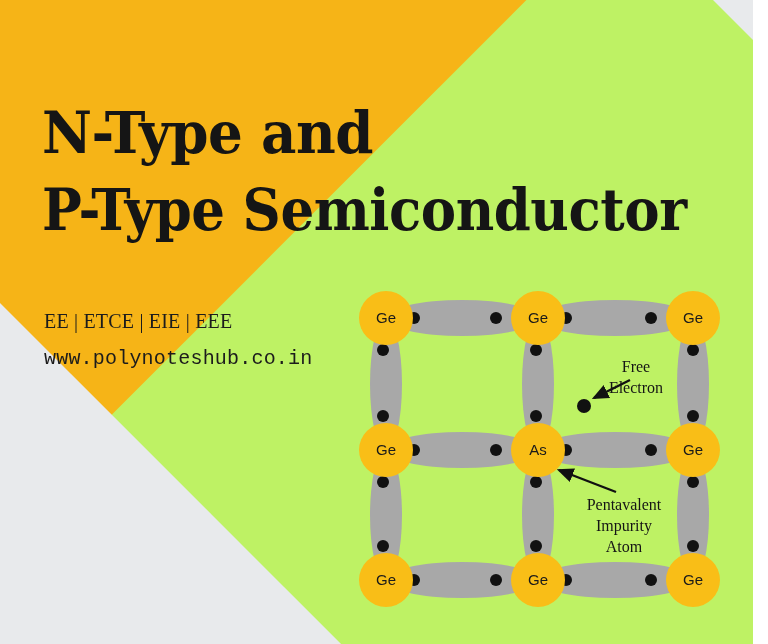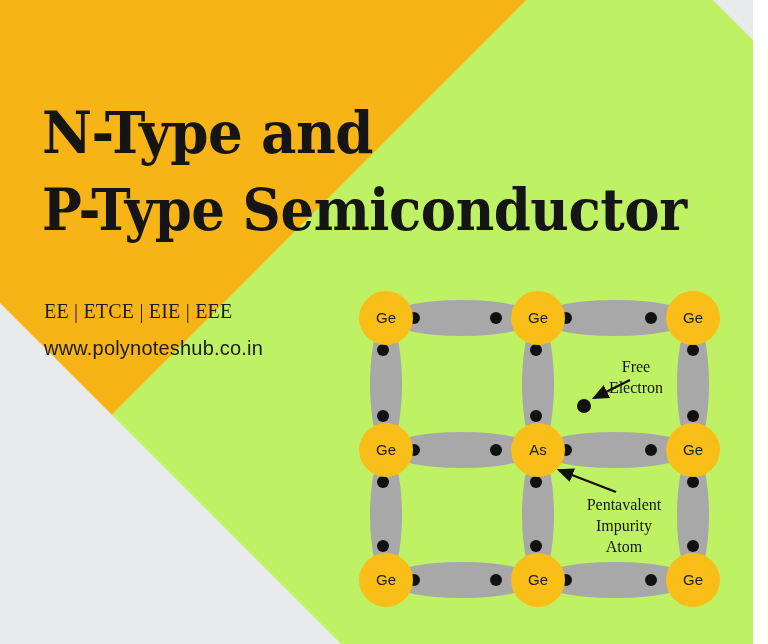--- a/index.html
+++ b/index.html
@@ -86,25 +86,25 @@
   .subtitle-block {
     position: absolute;
     left: 44px;
     top: 300px;
   }
   .subtitle {
     font-family: "Liberation Serif", "DejaVu Serif", serif;
     font-size: 20px;
     color: #1c1c1c;
     letter-spacing: 0.2px;
-    margin: 0 0 14px 0;
+    margin: 10px 0 14px 0;
     white-space: nowrap;
   }
   .site-url {
-    font-family: Liberation Sans, sans-serif;
+    font-family: Liberation Mono, monospace;
     font-size: 20px;
     color: #1c1c1c;
     letter-spacing: 0.2px;
     margin: 0;
     white-space: nowrap;
   }
 
   
   .diagram {
     position: absolute;

